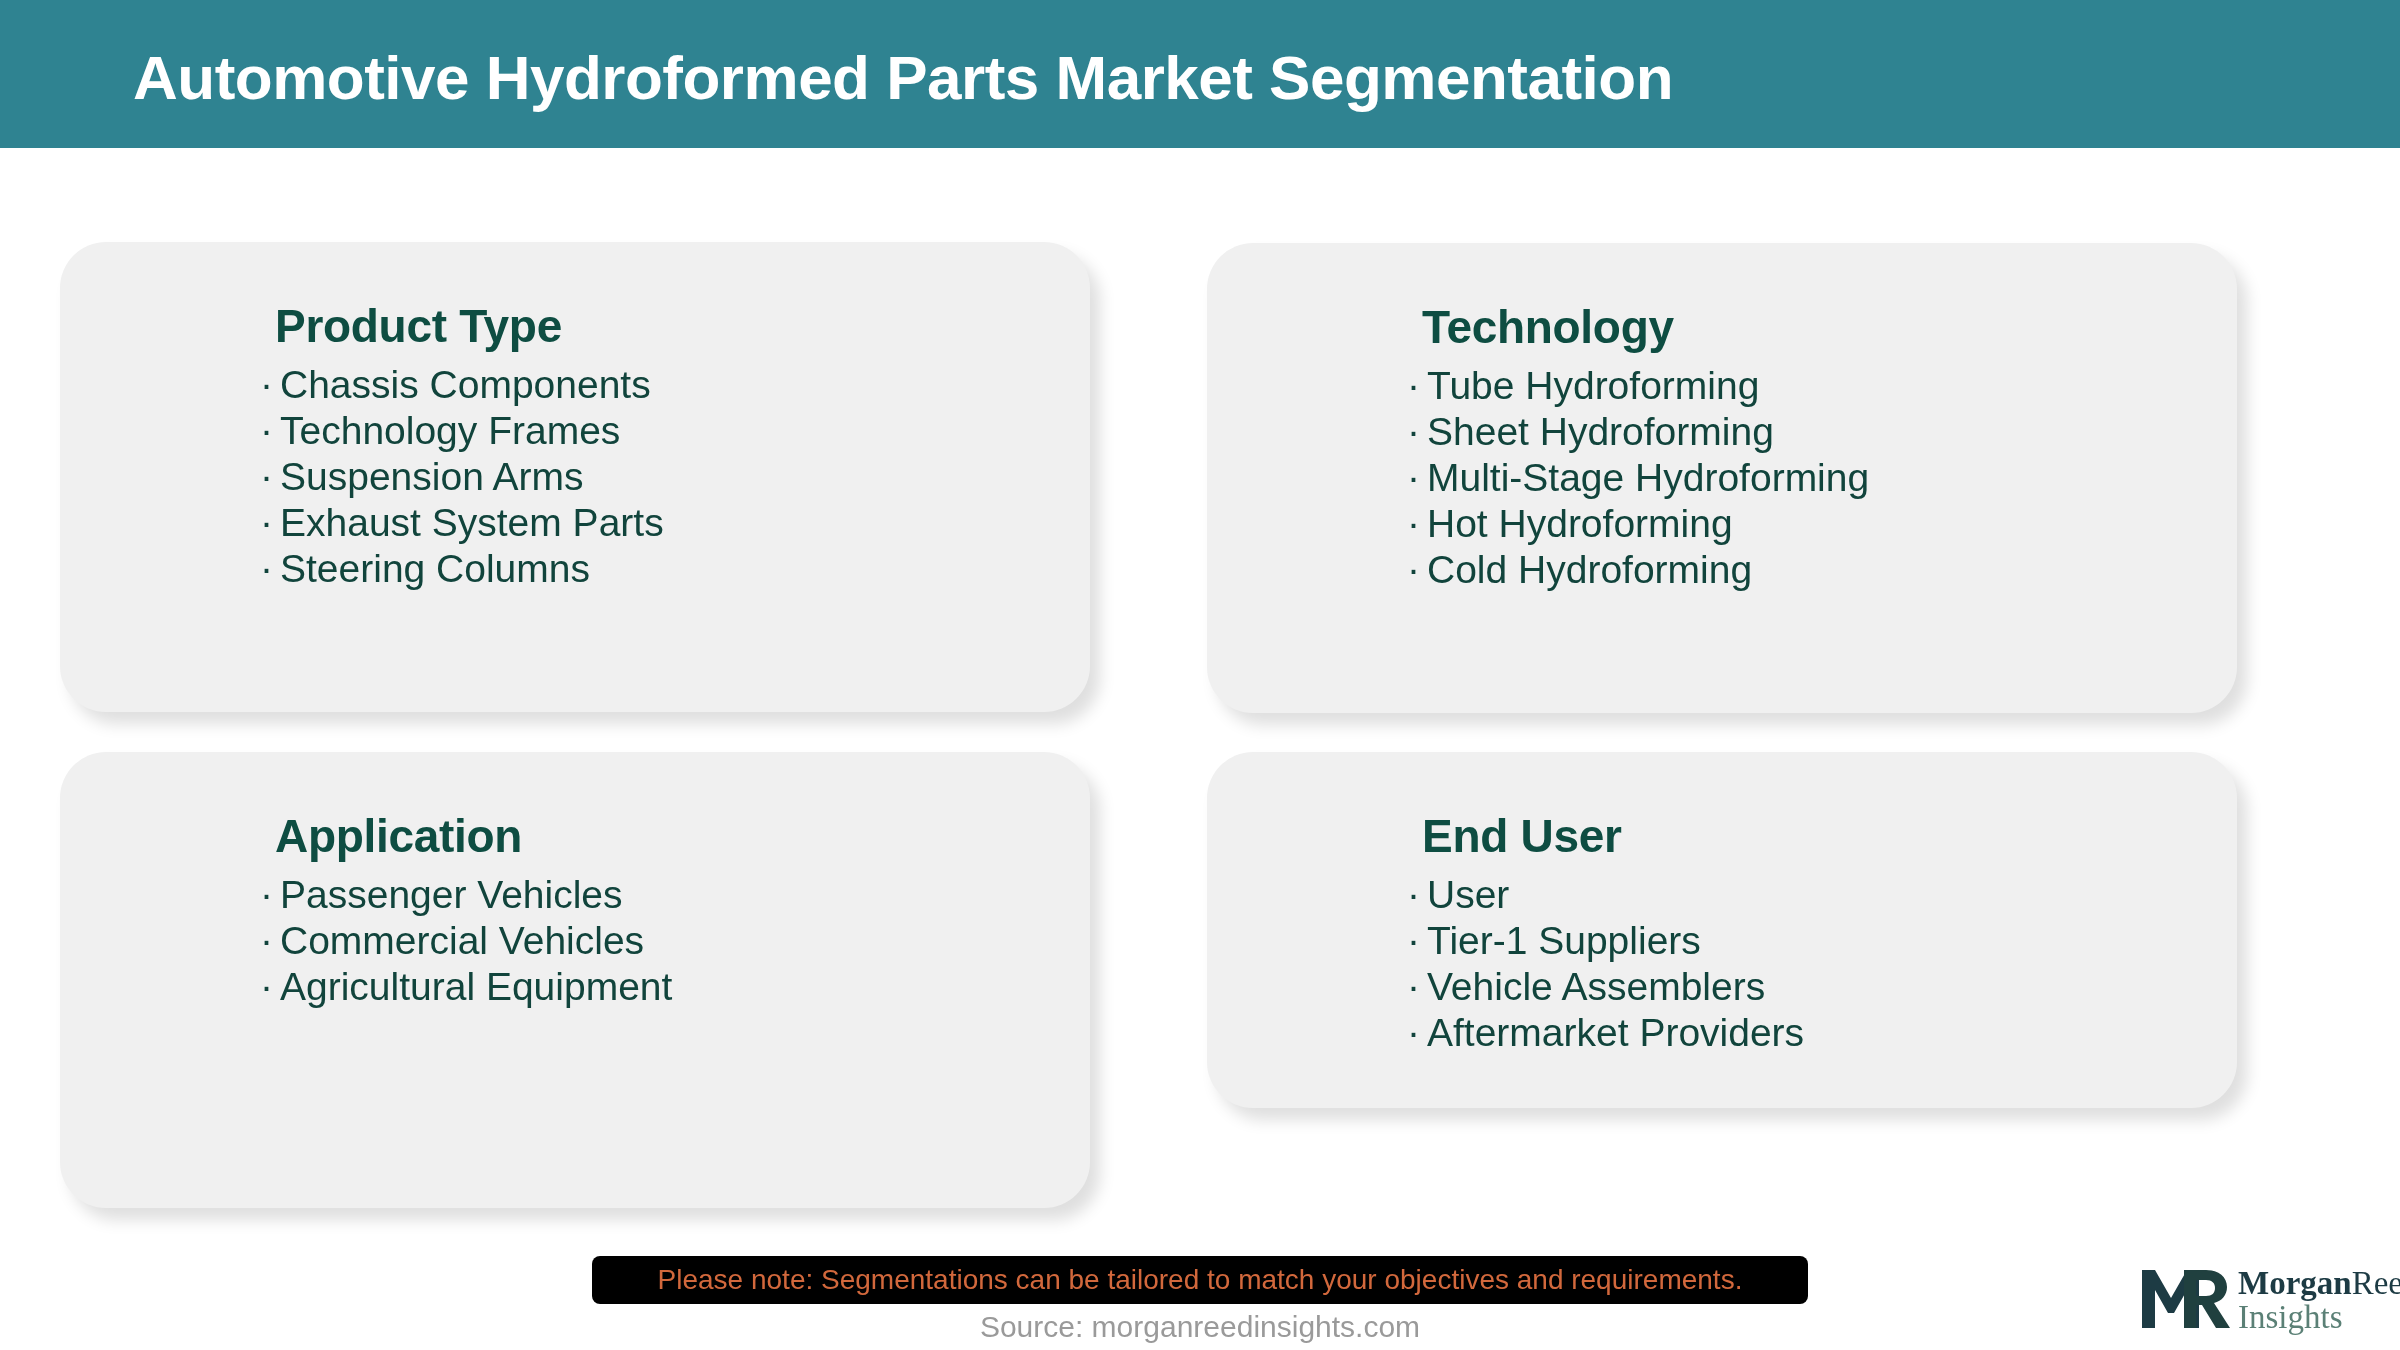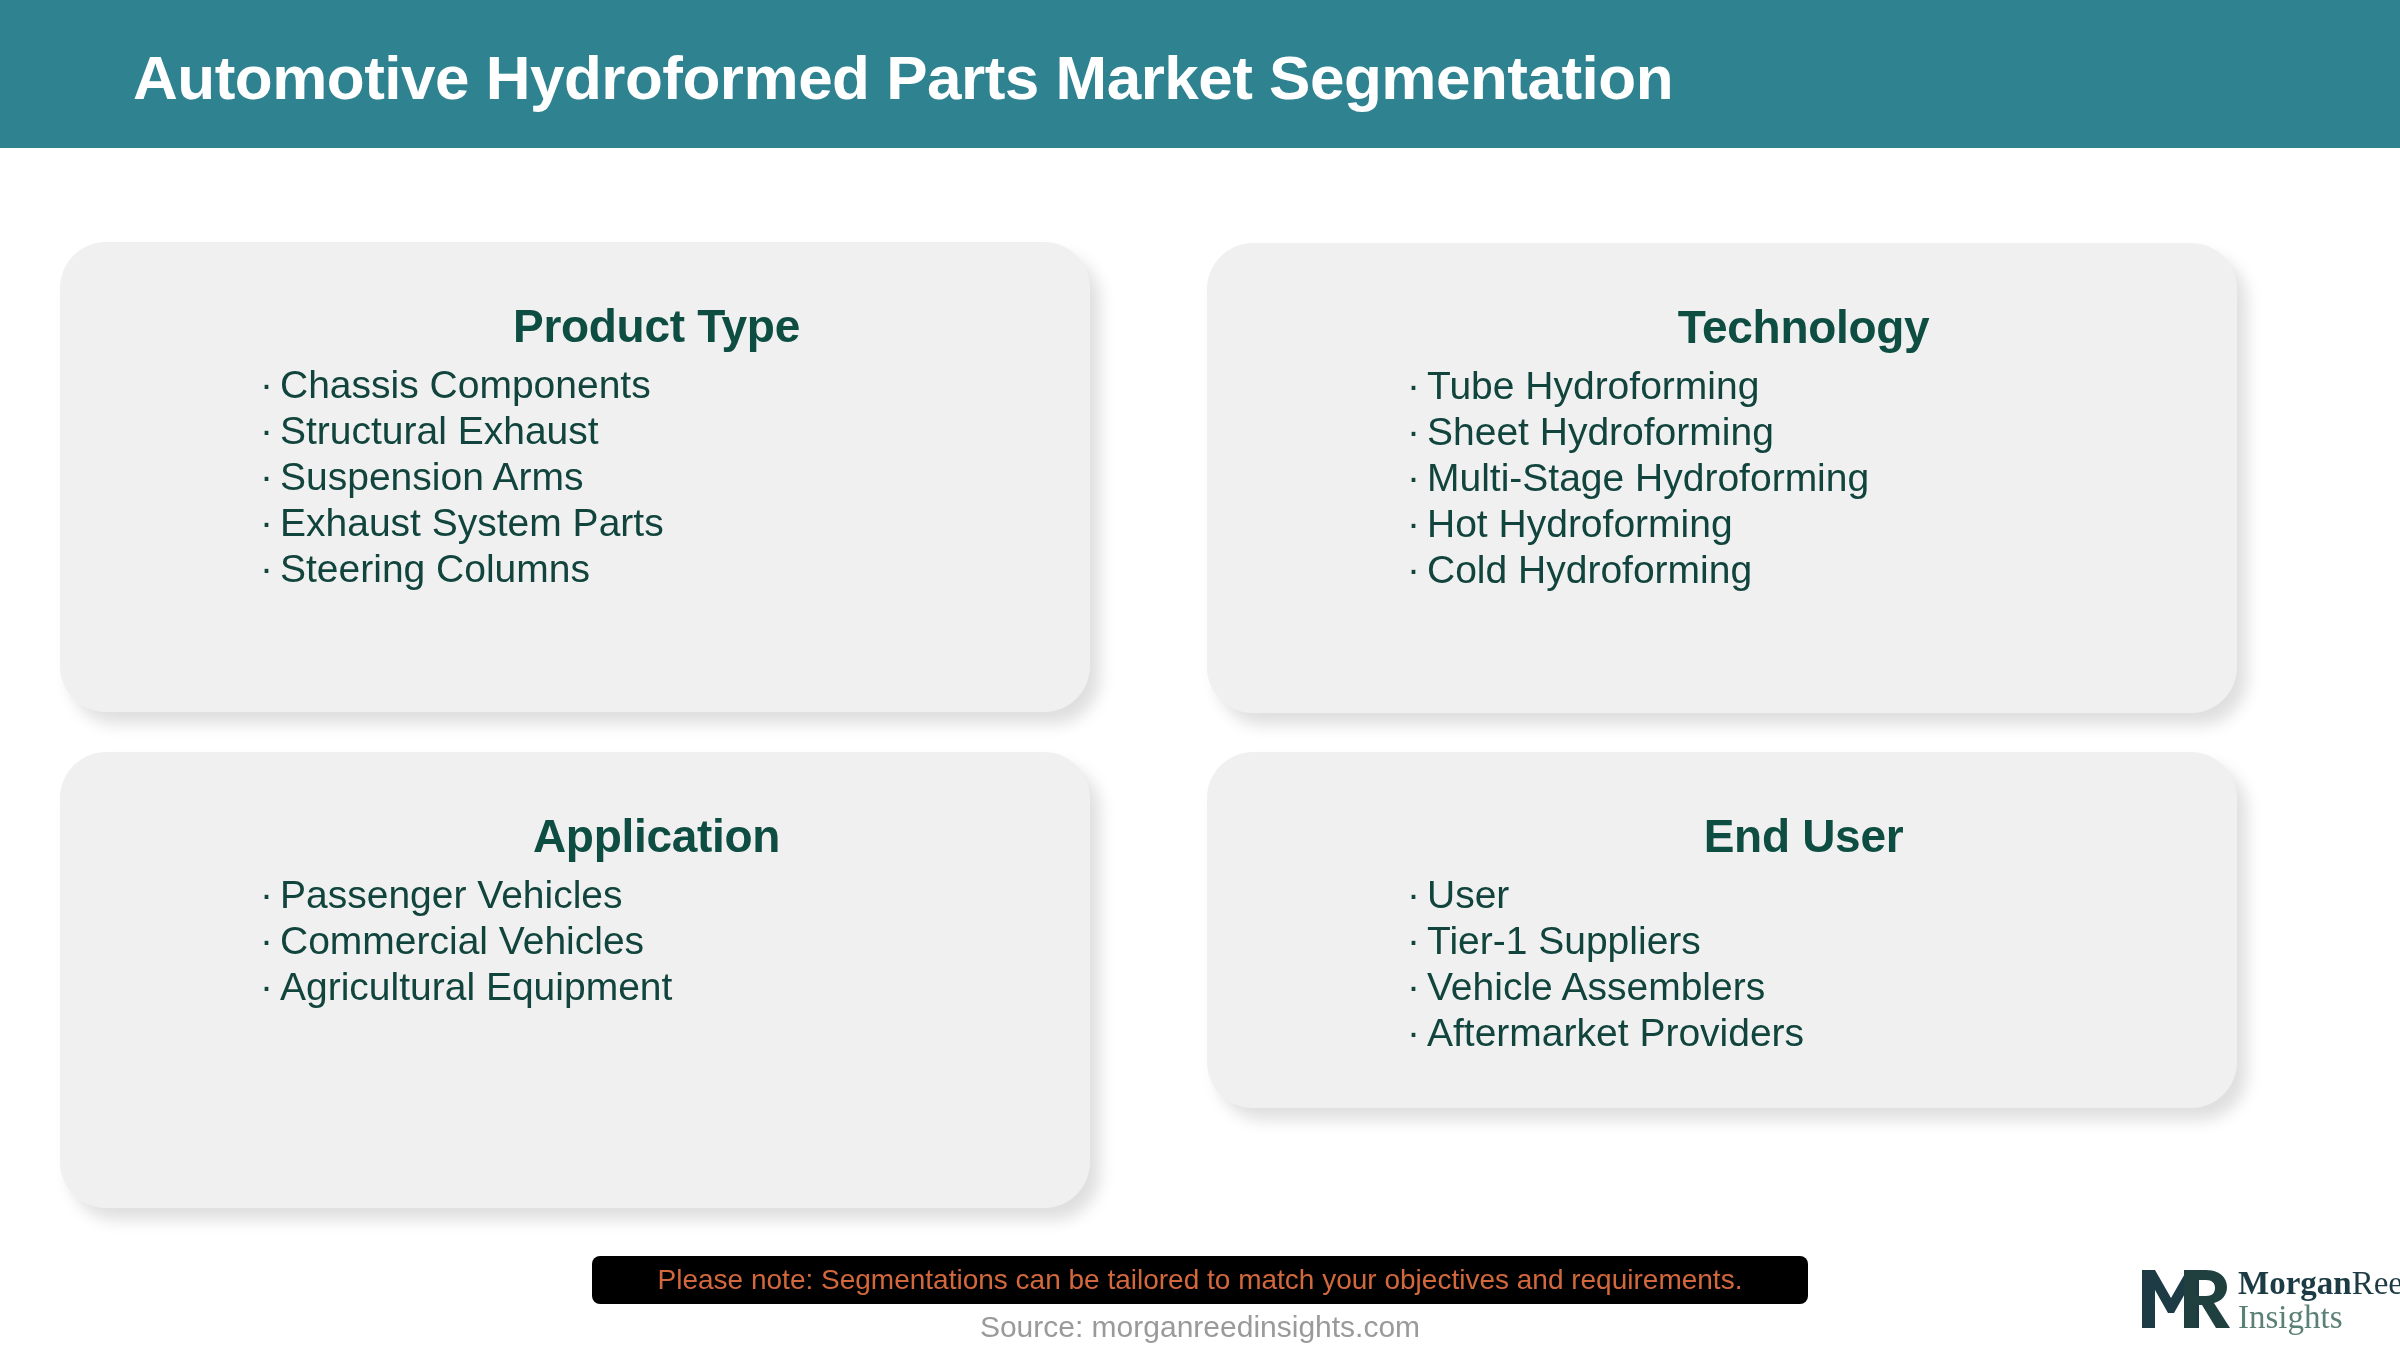--- a/index.html
+++ b/index.html
@@ -61,24 +61,23 @@
     position: absolute;
     left: 200px;
     top: 56px;
     right: 40px;
   }
   .card-heading {
     font-size: 46px;
     font-weight: bold;
     color: #0E4D42;
     letter-spacing: -0.3px;
-    margin: 0 0 8px 3px;
+    margin: 0 0 8px 15px;
     line-height: 56px;
     white-space: nowrap;
-    text-align: center;
   }
   .card-list {
     list-style: none;
     margin: 0;
     padding: 0;
   }
   .card-list li {
     font-size: 39px;
     color: #11443C;
     line-height: 46px;
@@ -169,21 +168,21 @@
   <div class="header-title">Automotive Hydroformed Parts Market Segmentation</div>
 </div>
 
 <div class="cards">
 
   <div class="card card-0">
     <div class="card-inner">
       <div class="card-heading">Product Type</div>
       <ul class="card-list">
         <li><span class="bullet">·</span><span>Chassis Components</span></li>
-        <li><span class="bullet">·</span><span>Structural Exhaust</span></li>
+        <li><span class="bullet">·</span><span>Technology Frames</span></li>
         <li><span class="bullet">·</span><span>Suspension Arms</span></li>
         <li><span class="bullet">·</span><span>Exhaust System Parts</span></li>
         <li><span class="bullet">·</span><span>Steering Columns</span></li>
       </ul>
     </div>
   </div>
 
   <div class="card card-1">
     <div class="card-inner">
       <div class="card-heading">Technology</div>

